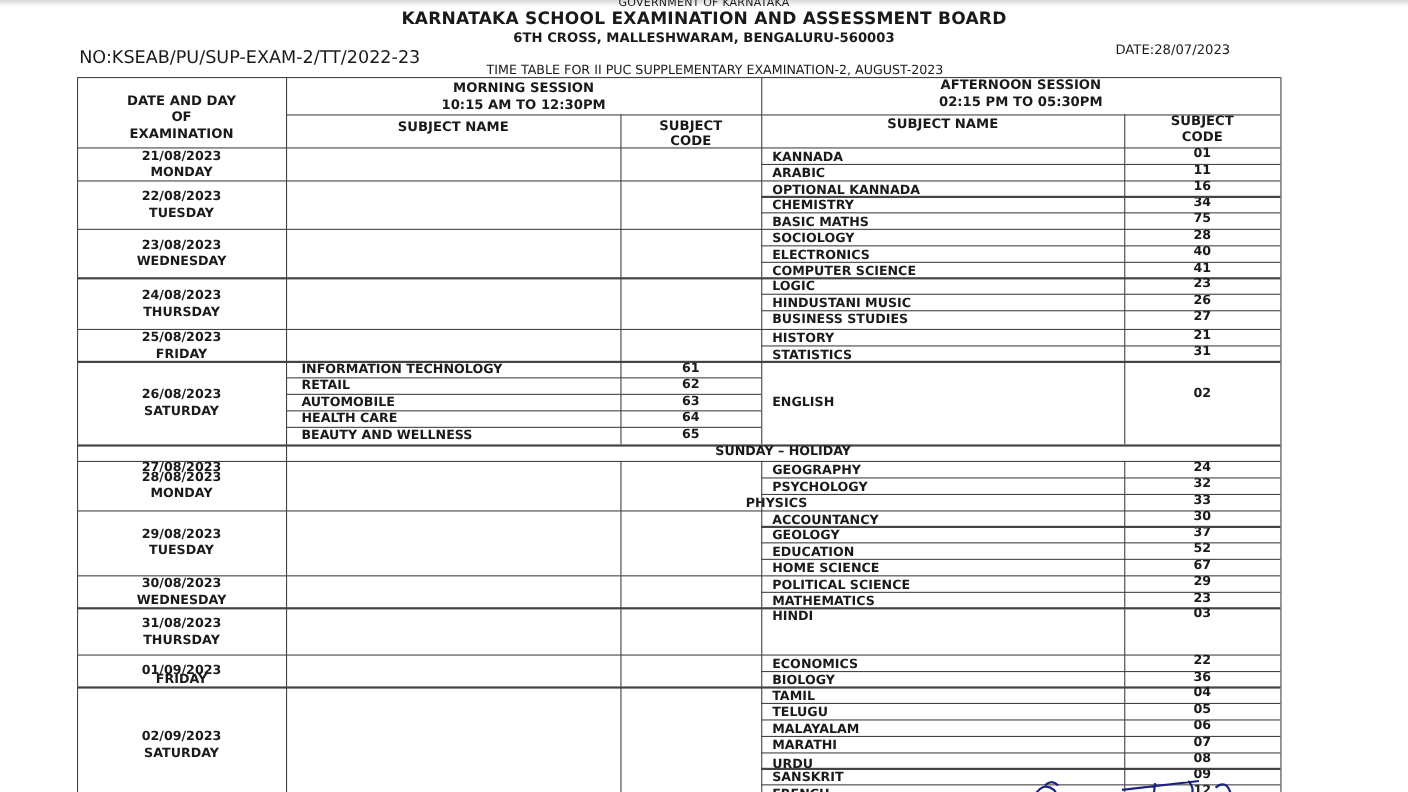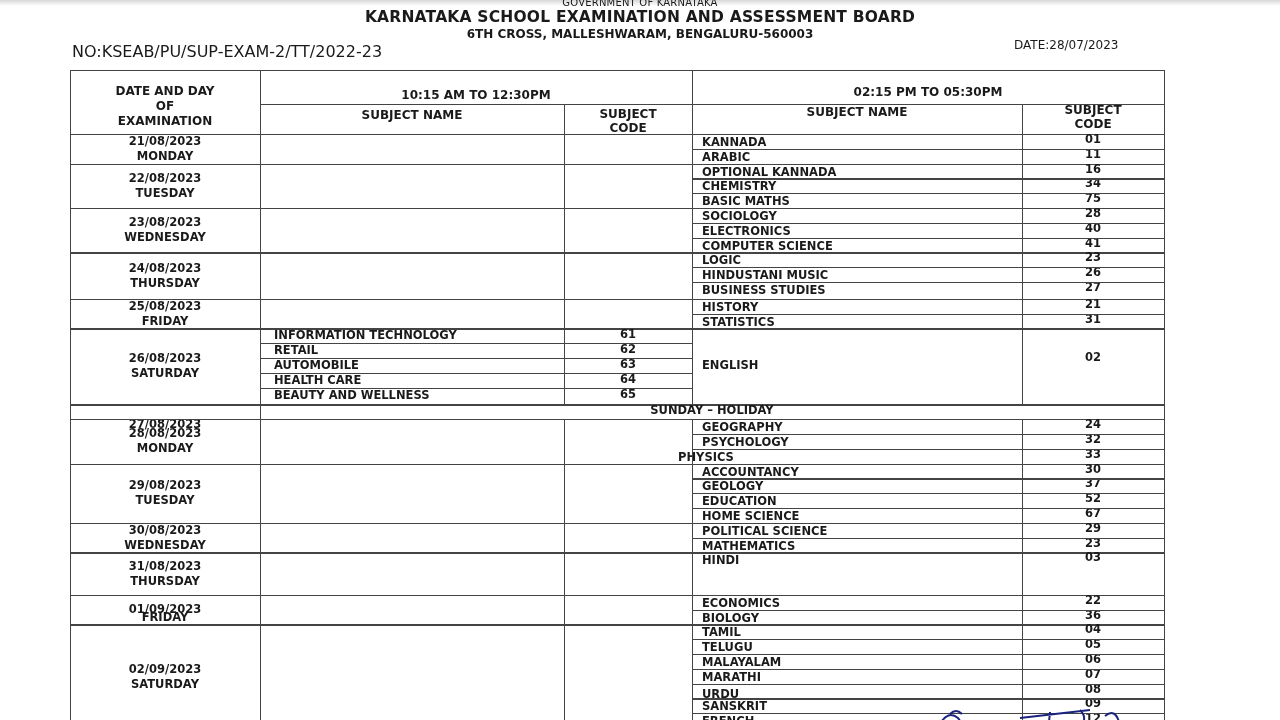--- a/index.html
+++ b/index.html
@@ -29,26 +29,29 @@
 <body>
 
 <div class="page">
   <div class="top-shadow"></div>
 
   <div class="hdr" id="gov">GOVERNMENT OF KARNATAKA</div>
   <div class="hdr" id="board">KARNATAKA SCHOOL EXAMINATION AND ASSESSMENT BOARD</div>
   <div class="hdr" id="addr">6TH CROSS, MALLESHWARAM, BENGALURU-560003</div>
   <div class="hdr" id="refno">NO:KSEAB/PU/SUP-EXAM-2/TT/2022-23</div>
   <div class="hdr" id="date">DATE:28/07/2023</div>
+  <div class="hdr" id="ttl">TIME TABLE FOR II PUC  SUPPLEMENTARY EXAMINATION-2, AUGUST-2023</div>
 
   <div class="grid" id="grid">
       <div class="t hd" style="left: 0px; width: 190px; top: 14px;">DATE AND DAY</div>
       <div class="t hd" style="left: 0px; width: 190px; top: 29px;">OF</div>
       <div class="t hd" style="left: 0px; width: 190px; top: 44px;">EXAMINATION</div>
+      <div class="t hd" style="left: 190px; width: 432px; top: 3px;">MORNING SESSION</div>
       <div class="t hd" style="left: 190px; width: 432px; top: 18px;">10:15 AM TO 12:30PM</div>
+      <div class="t hd" style="left: 622px; width: 472px; top: 0px;">AFTERNOON SESSION</div>
       <div class="t hd" style="left: 622px; width: 472px; top: 15px;">02:15 PM TO 05:30PM</div>
       <div class="t hd" style="left: 190px; width: 304px; top: 38px;">SUBJECT NAME</div>
       <div class="t hd" style="left: 494px; width: 128px; top: 37px;">SUBJECT</div>
       <div class="t hd" style="left: 494px; width: 128px; top: 51px;">CODE</div>
       <div class="t hd" style="left: 622px; width: 330px; top: 35px;">SUBJECT NAME</div>
       <div class="t hd" style="left: 952px; width: 142px; top: 33px;">SUBJECT</div>
       <div class="t hd" style="left: 952px; width: 142px; top: 47px;">CODE</div>
       <div class="line" style="left: 0px; top: 0px; width: 1094px; height: 1.2px;"></div>
       <div class="line" style="left: 190px; top: 34px; width: 904px; height: 1.2px;"></div>
       <div class="line" style="left: 0px; top: 64px; width: 1094px; height: 1.2px;"></div>

